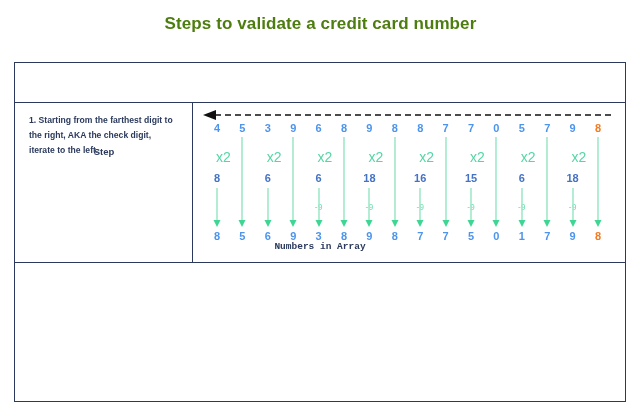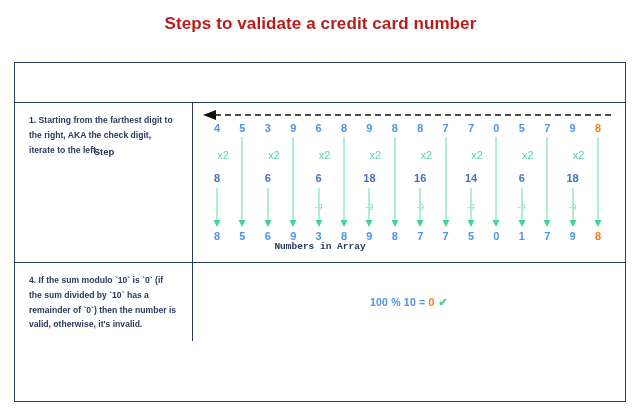--- a/index.html
+++ b/index.html
@@ -11,21 +11,21 @@
     height: 419px;
     background: #ffffff;
     font-family: "Liberation Sans", sans-serif;
     overflow: hidden;
   }
 
   .page-title {
     text-align: center;
     font-size: 17px;
     font-weight: bold;
-    color: #b91c1c;
+    color: #4d7c0f;
     margin: 0;
     padding-top: 14px;
     letter-spacing: .1px;
   }
 
   .table-wrap {
     position: absolute;
     left: 14px;
     top: 62px;
     width: 612px;
@@ -118,21 +118,21 @@
     font-weight: bold;
     color: #4d94ec;
     line-height: 1;
   }
   .d-top.hl, .d-bot.hl { color: #f47b20; }
 
   .d-x2 {
     position: absolute;
     top: 47px;
     left: 12px; right: 0;
-    font-size: 11px;
+    font-size: 14px;
     color: #55d6a5;
     line-height: 1;
   }
   .d-dbl {
     position: absolute;
     top: 70px;
     left: 0; right: 0;
     font-size: 11px;
     font-weight: bold;
     color: #4472c4;
@@ -290,21 +290,21 @@
             <div class="d-top">7</div>
             <svg class="arrow-svg arrow-long" viewBox="0 0 10 90">
               <line x1="5" y1="0" x2="5" y2="84" stroke="#9fe9c9" stroke-width="1.6"></line>
               <polygon points="1.5,83 8.5,83 5,90" fill="#3fd693"></polygon>
             </svg>
             <div class="d-bot">7</div>
           </div>
           <div class="col" style="left: 278px;">
             <div class="d-top">7</div>
             <div class="d-x2">x2</div>
-            <div class="d-dbl">14</div>
+            <div class="d-dbl">15</div>
             <div class="d-m9">-9</div>
             <svg class="arrow-svg arrow-short" viewBox="0 0 10 39">
               <line x1="5" y1="0" x2="5" y2="33" stroke="#9fe9c9" stroke-width="1.6"></line>
               <polygon points="1.5,32 8.5,32 5,39" fill="#3fd693"></polygon>
             </svg>
             <div class="d-bot">5</div>
           </div>
           <div class="col" style="left: 303.4px;">
             <div class="d-top">0</div>
             <svg class="arrow-svg arrow-long" viewBox="0 0 10 90">
@@ -349,22 +349,14 @@
               <line x1="5" y1="0" x2="5" y2="84" stroke="#9fe9c9" stroke-width="1.6"></line>
               <polygon points="1.5,83 8.5,83 5,90" fill="#3fd693"></polygon>
             </svg>
             <div class="d-bot hl">8</div>
           </div>
         </div>
     </div>
   </div>
 
 
-  <div class="t-row r4">
-    <div class="cell-step">
-      <p class="step-para">4. If the sum modulo `10` is `0` (if the sum divided by `10` has a remainder of `0`) then the number is valid, otherwise, it's invalid.</p>
-    </div>
-    <div class="cell-arr">
-      <div class="eq"><span>100 % 10 = </span><span class="res">0</span><span class="chk">✔</span></div>
-    </div>
-  </div>
 
 </div>
 
 </body></html>

